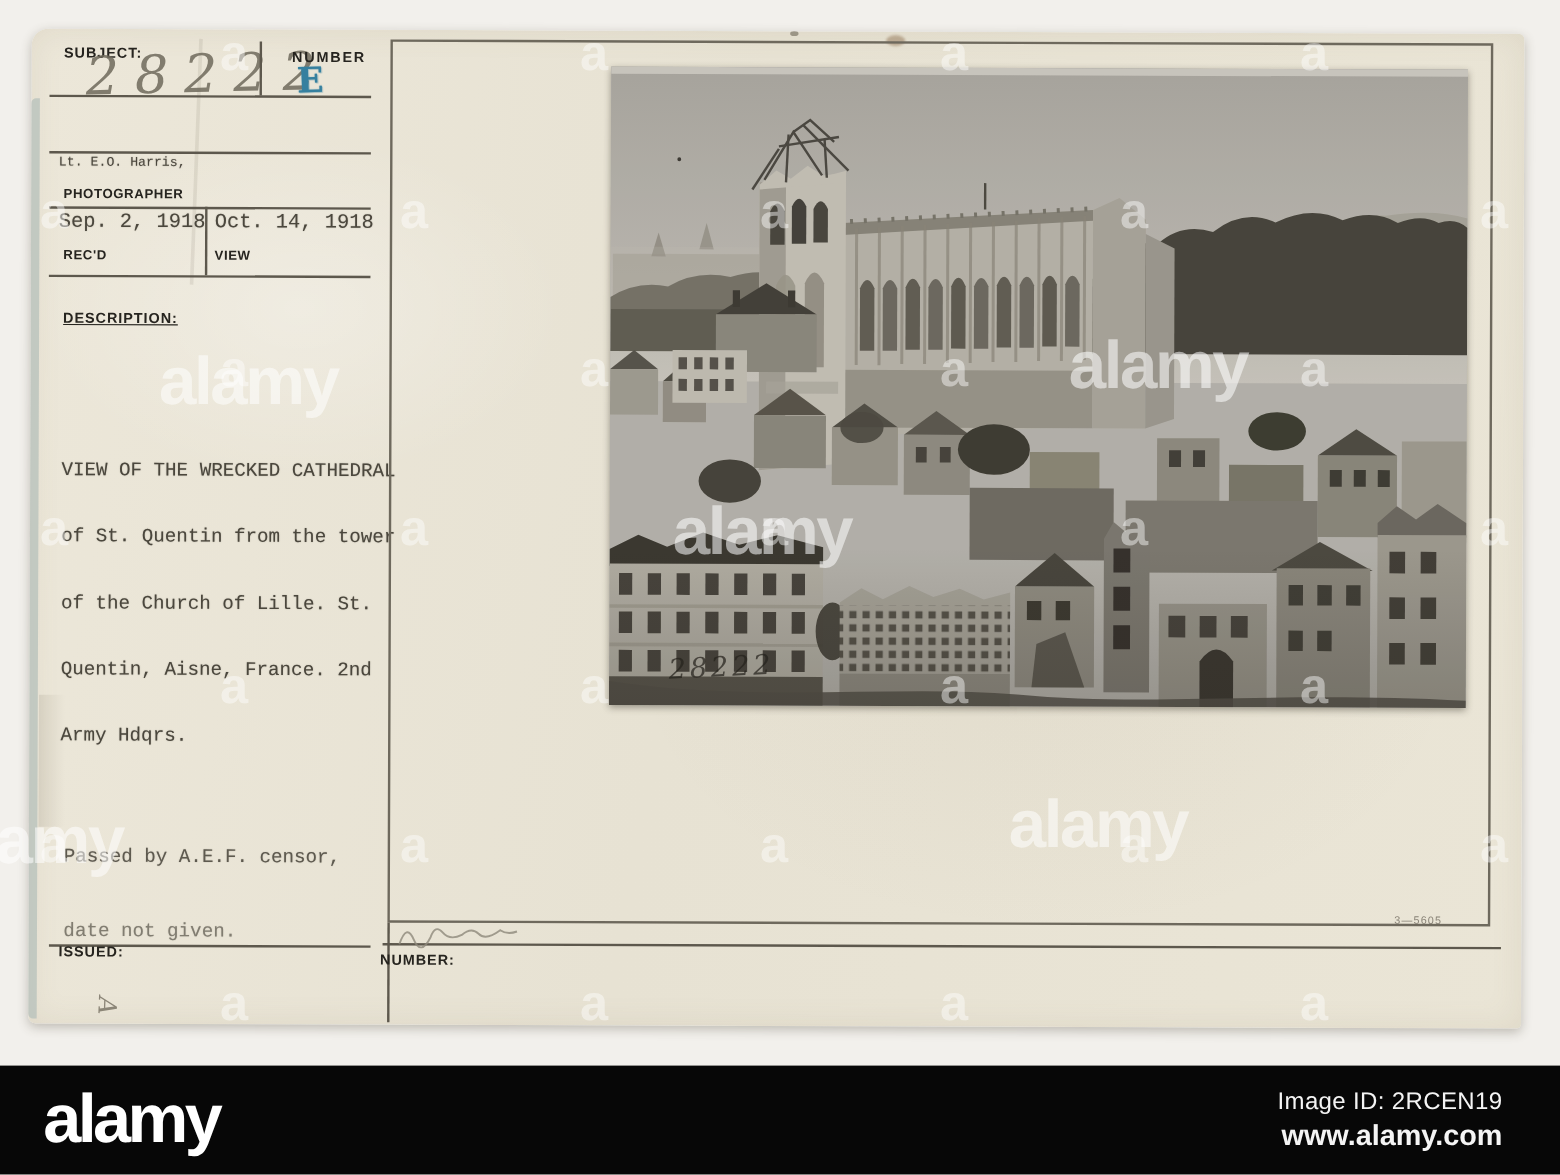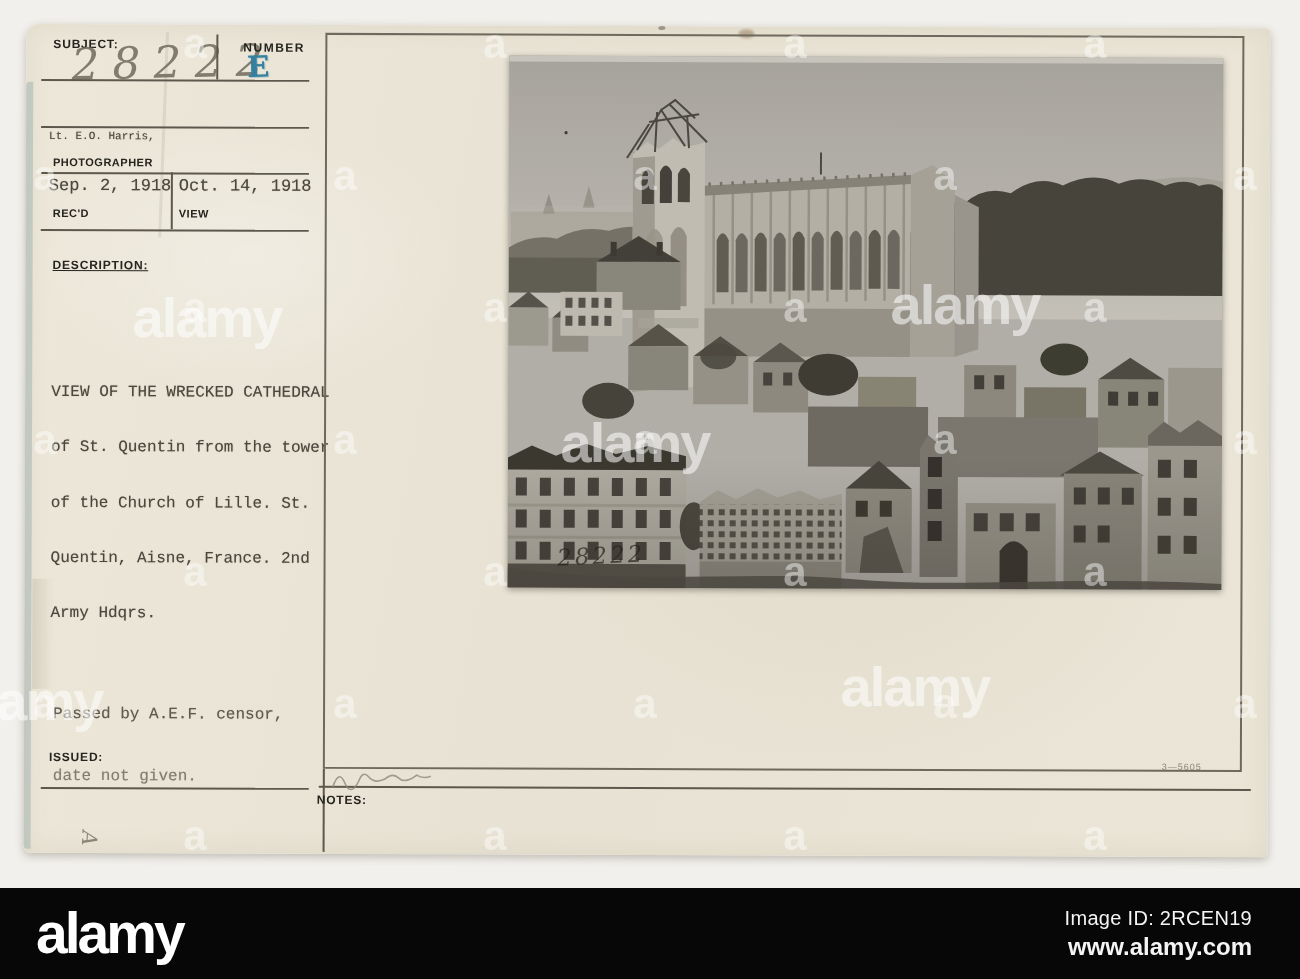--- a/index.html
+++ b/index.html
@@ -105,27 +105,27 @@
       <span class="desc-line">Quentin, Aisne, France. 2nd</span>
       <span class="desc-line">Army Hdqrs.</span>
     </div>
 
     <div class="typed censor-block">
       <span class="censor-line">Passed by A.E.F. censor,</span>
       <span class="censor-line" style="opacity:.75;">date not given.</span>
     </div>
 
     <div class="hrule" style="left:17px;top:763px;width:268px;"></div>
-    <div class="lbl" style="left:25px;top:726px;">ISSUED:</div>
+    <div class="lbl" style="left:25px;top:762px;">ISSUED:</div>
     <div class="hand-a">A</div>
 
     <div class="notes-panel"></div>
     <div class="vrule vrule-ext"></div>
     <div class="hrule" style="left:295px;top:761px;width:932px;height:1.6px;"></div>
-    <div class="lbl" style="left:293px;top:768px;">NOTES:</div>
+    <div class="lbl" style="left:293px;top:768px;">NUMBER:</div>
     <div class="form-code">3—5605</div>
 
     <svg class="notes-scribble" width="110" height="30">
       <path d="M6,22 q6,-18 12,-4 t14,-2 q4,-11 10,-4 t16,2 q8,-7 14,-1 t18,-3 q6,4 14,1" stroke="#8d887a" stroke-width="1.6" fill="none" opacity=".8"></path>
     </svg>
 
     <div class="photo">
       <svg width="714" height="532" viewBox="0 0 714 532">
         <defs>
           <linearGradient id="sky" x1="0" y1="0" x2="0" y2="1">

